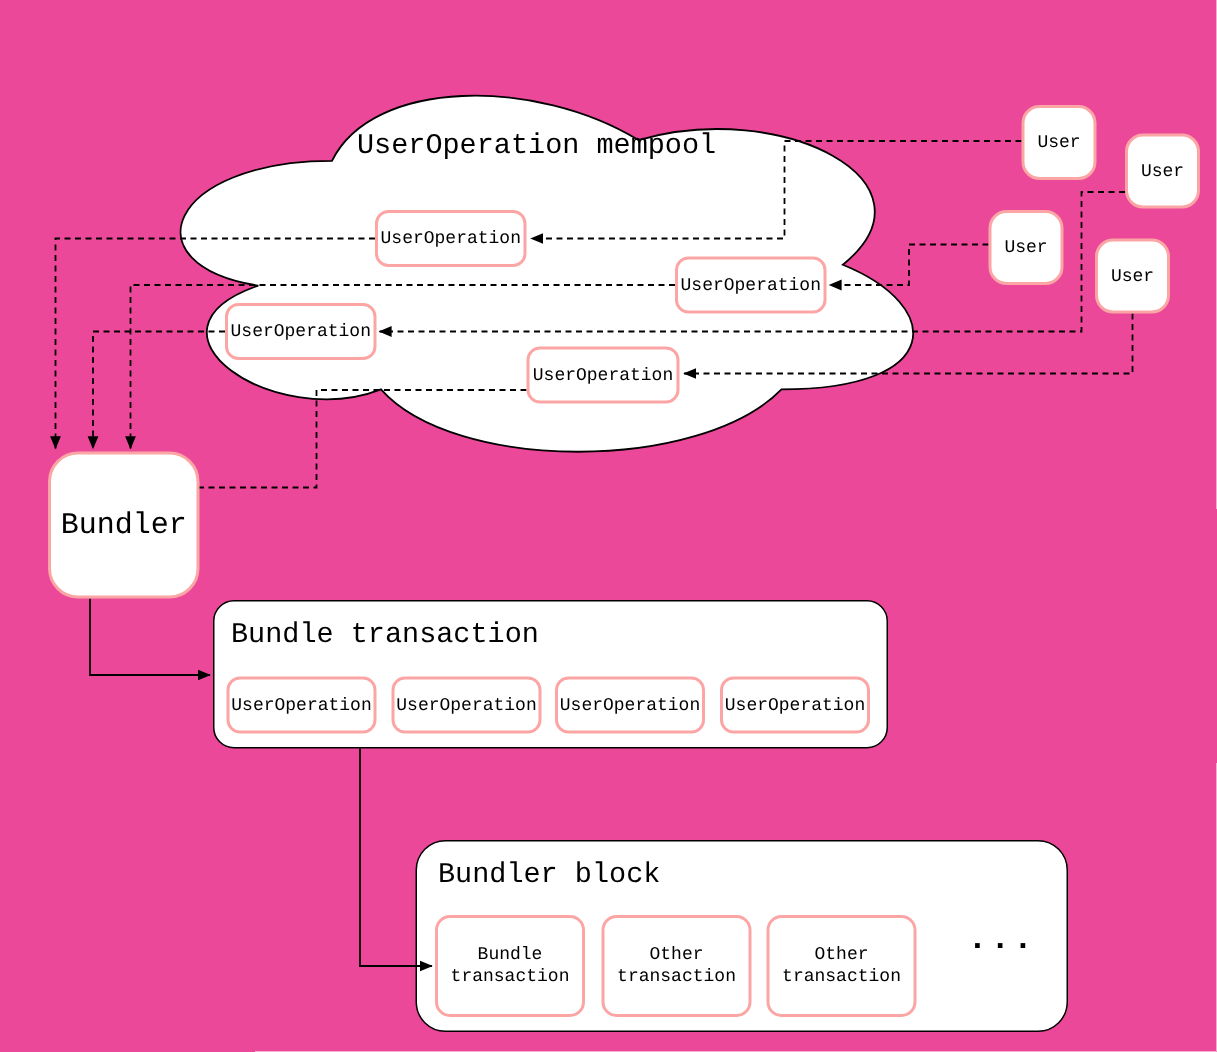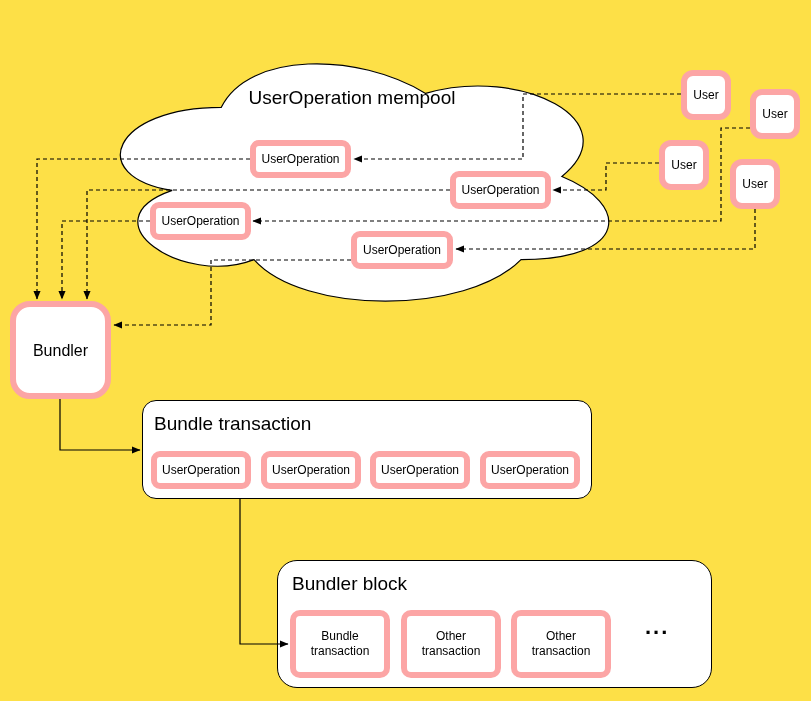--- a/index.html
+++ b/index.html
@@ -5,50 +5,51 @@
   html, body {
     margin: 0;
     padding: 0;
     background: #ffffff;
     font-family: "Liberation Sans", sans-serif;
   }
   #canvas {
     position: relative;
     width: 811px;
     height: 701px;
-    background: #fde047;
+    background: #ec4899;
     overflow: hidden;
+    font-family: Liberation Mono, monospace;
   }
   
   .layer-containers { position: absolute; inset: 0; z-index: 1; }
   #wires             { position: absolute; inset: 0; z-index: 2; }
   .layer-nodes      { position: absolute; inset: 0; z-index: 3; pointer-events: none; }
 
   .container-box {
     position: absolute;
     background: #ffffff;
     border: 1px solid #000000;
     box-sizing: border-box;
   }
   .node {
     position: absolute;
     background: #ffffff;
-    border: 6px solid #fca5a5;
+    border: 2px solid #fca5a5;
     box-sizing: border-box;
     display: flex;
     align-items: center;
     justify-content: center;
     text-align: center;
     color: #000000;
     font-size: 12px;
     line-height: 15px;
   }
   .op-box   { border-radius: 9px;  }
   .user-box { border-radius: 12px; }
-  .bundler-box { border-radius: 20px; font-size: 16px; }
+  .bundler-box { border-radius: 20px; font-size: 20px; margin-left: 22px; }
   .tx-box   { border-radius: 10px; padding: 0 12px; }
 
   .big-title {
     position: absolute;
     color: #000000;
     font-size: 19px;
     line-height: 23px;
     white-space: nowrap;
   }
   .ellipsis-label {

